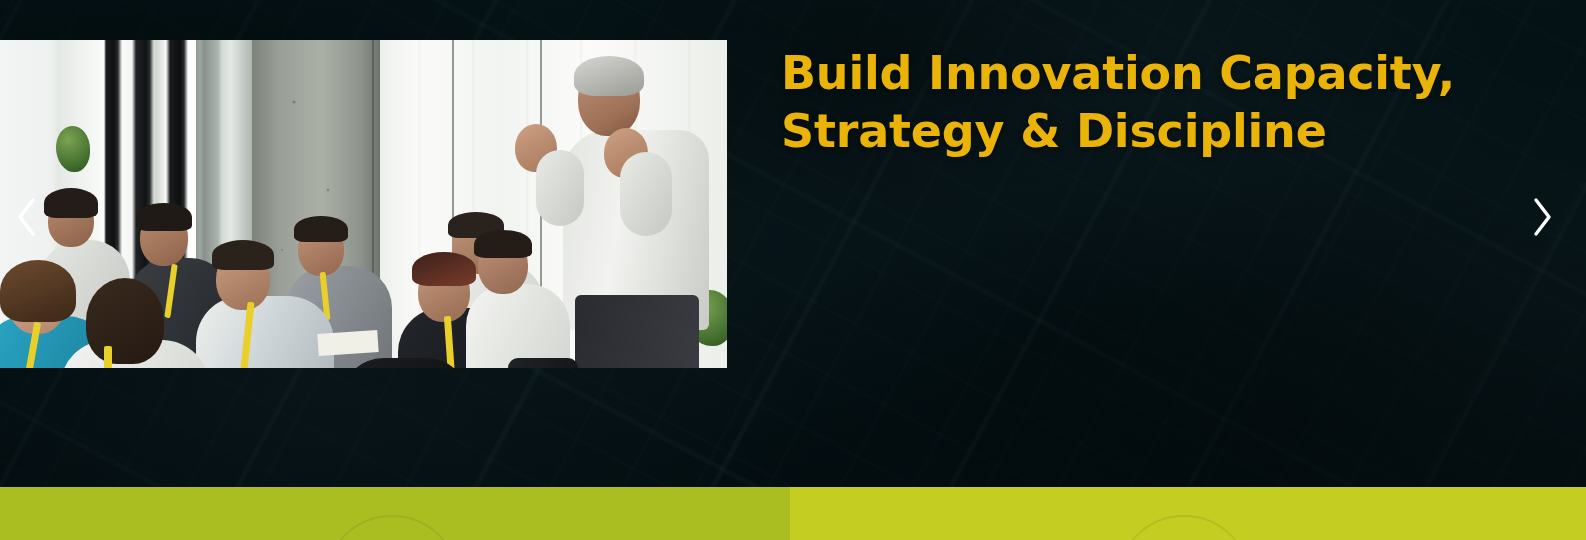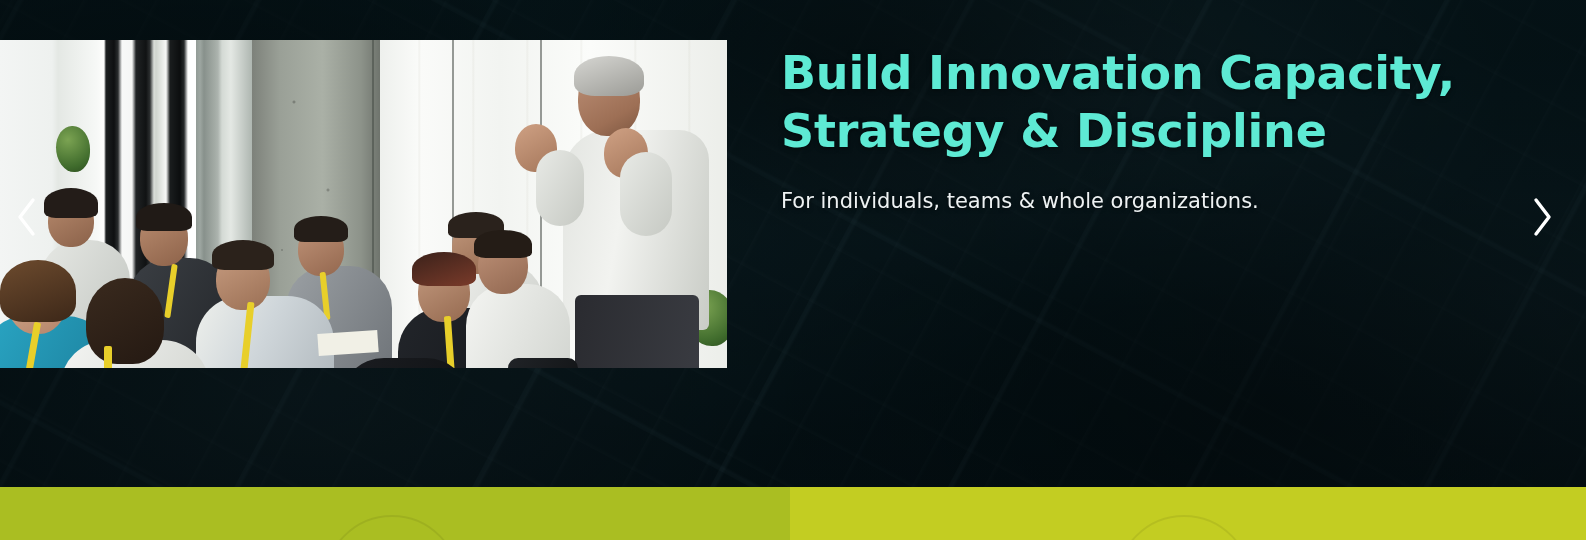--- a/index.html
+++ b/index.html
@@ -183,21 +183,21 @@
     position: absolute;
     left: 781px;
     top: 44px;
     width: 730px;
   }
   .slide-title {
     margin: 0;
     font-size: 46px;
     line-height: 58px;
     font-weight: bold;
-    color: #5eead4;
+    color: #eab308;
     letter-spacing: -0.2px;
     text-shadow: 0 1px 5px rgba(0,0,0,0.55);
     max-width: 715px;
   }
   .slide-subtitle {
     margin: 26px 0 0 0;
     font-size: 21px;
     line-height: 30px;
     font-weight: normal;
     color: #eef2f3;
@@ -353,21 +353,20 @@
       <div class="body" style="left:340px; top:318px; width:130px; height:50px; background:linear-gradient(120deg,#1b1d21,#101215); border-radius:44px 44px 6px 6px;"></div>
     </div>
 
     <div class="ph" style="left:318px; top:292px; width:60px; height:22px; background:#f1f0e6; transform:rotate(-4deg);"></div>
 
     <div class="ph" style="left:508px; top:318px; width:70px; height:50px; background:linear-gradient(120deg,#202327,#111315); border-radius:10px;"></div>
   </div>
 
   <div class="slide-copy">
     <h1 class="slide-title">Build Innovation Capacity, Strategy &amp; Discipline</h1>
-    <p class="slide-subtitle">For individuals, teams &amp; whole organizations.</p>
   </div>
 
   <div class="arrow arrow-prev" aria-label="Previous slide">
     <svg width="26" height="42" viewBox="0 0 26 42">
       <polyline points="19,4 6,21 19,38" fill="none" stroke="#ffffff" stroke-width="3.4" stroke-linecap="round" stroke-linejoin="round"></polyline>
     </svg>
   </div>
 
   <div class="arrow arrow-next" aria-label="Next slide">
     <svg width="26" height="42" viewBox="0 0 26 42">

